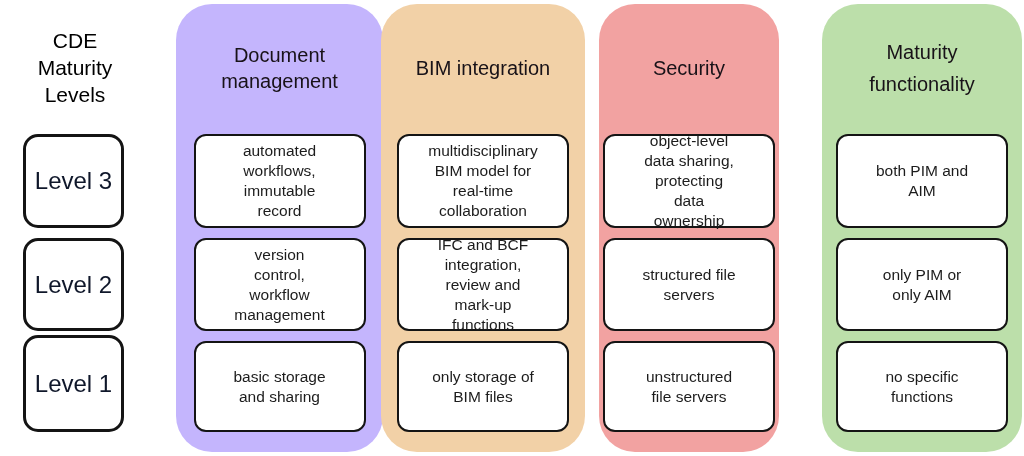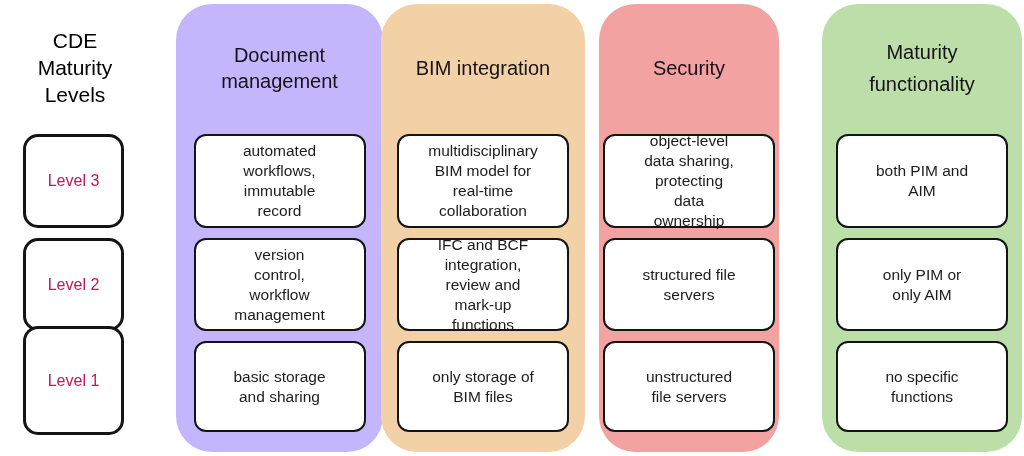--- a/index.html
+++ b/index.html
@@ -35,22 +35,22 @@
   .level-box {
     position: absolute;
     left: 23px;
     width: 101px;
     border: 3px solid #141414;
     border-radius: 15px;
     background: #ffffff;
     display: flex;
     align-items: center;
     justify-content: center;
-    font-size: 16px;
-    color: #be185d;
+    font-size: 24px;
+    color: #0f172a;
   }
 
   
   .pill {
     position: absolute;
     top: 4px;
     height: 448px;
     border-radius: 36px;
   }
   .pill.c0 { left: 160px; width: 207px; }
@@ -93,21 +93,21 @@
   }
 
   
   .r0 { top: 130px; height: 94px; }
   .r1 { top: 234px; height: 93px; }
   .r2 { top: 337px; height: 91px; }
 
   
   .level-box.r0 { top: 134px; height: 94px; }
   .level-box.r1 { top: 238px; height: 93px; }
-  .level-box.r2 { top: 326px; height: 109px; }
+  .level-box.r2 { top: 335px; height: 97px; }
 </style>
 </head>
 <body>
 
 <div class="stage">
 
   <div class="left-col">
     <div class="left-header">CDE
 Maturity
 Levels</div>

